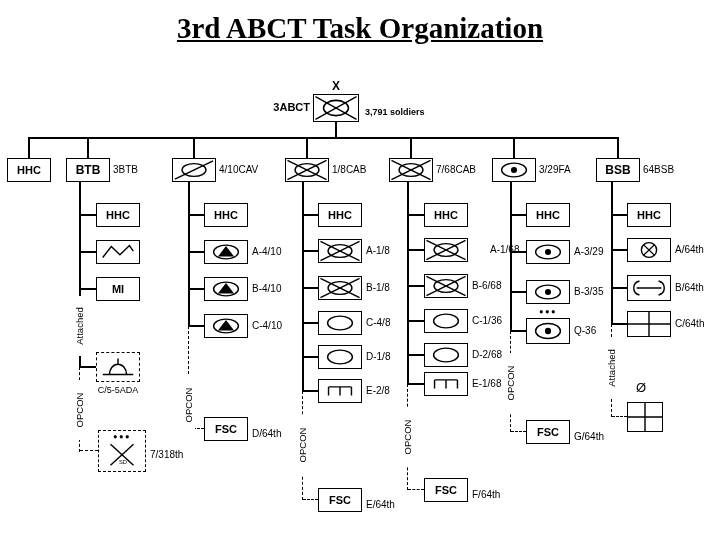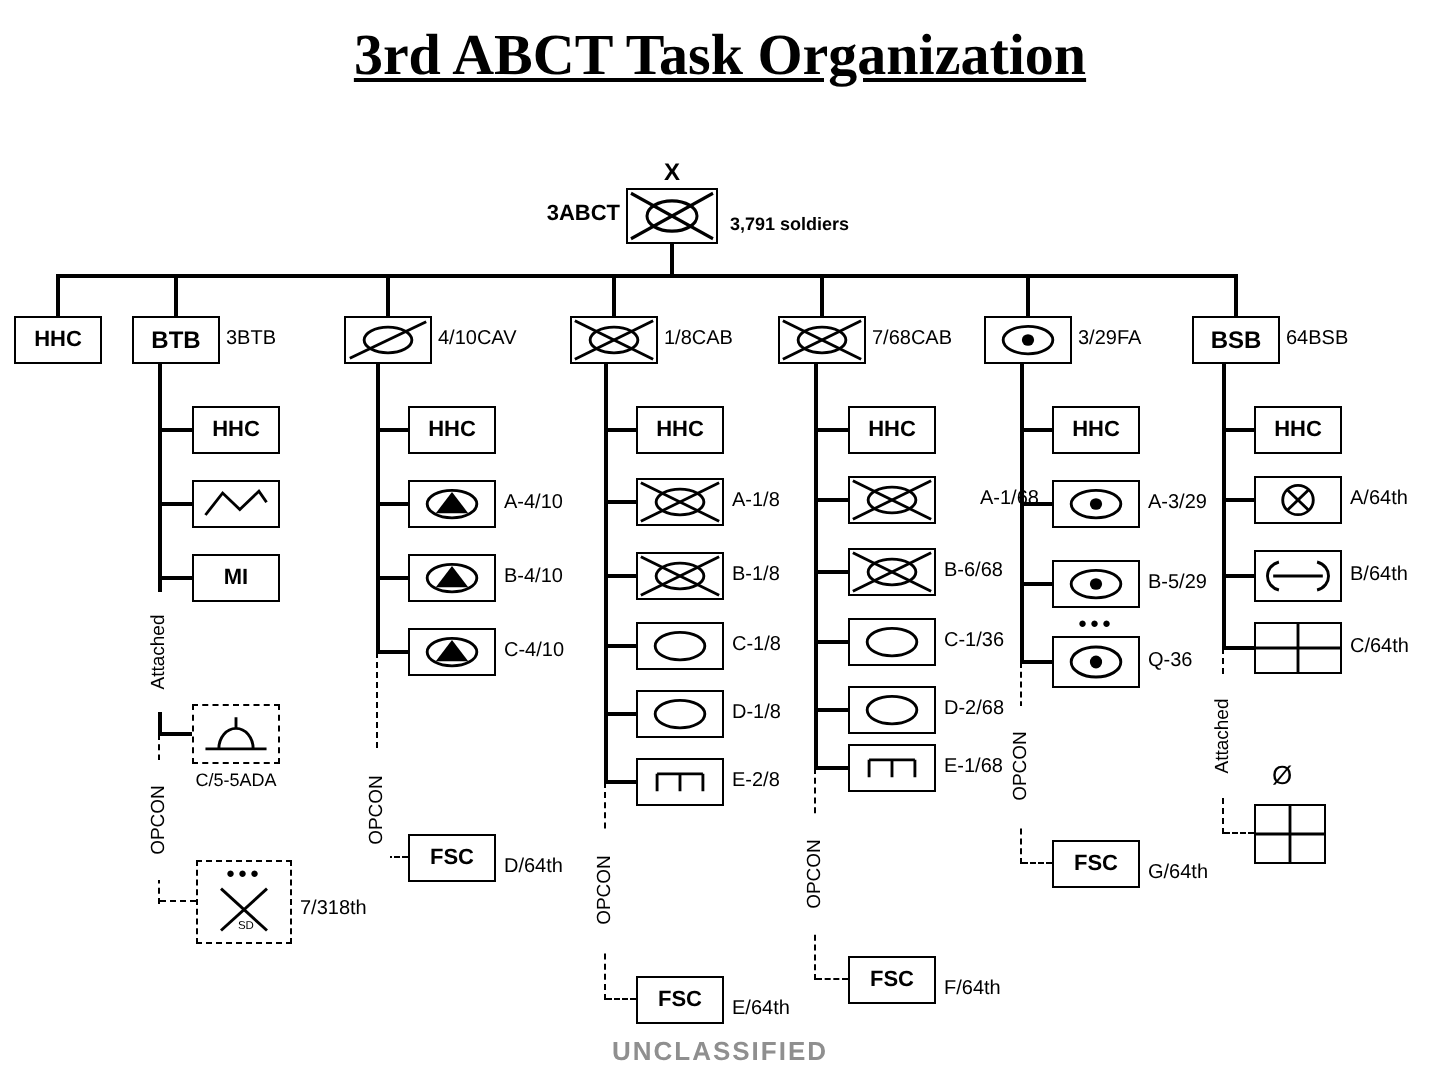--- a/index.html
+++ b/index.html
@@ -251,21 +251,21 @@
     <svg viewBox="0 0 44 24" preserveAspectRatio="none">
         <use href="#sym-mech"></use>
       </svg>
   </div>
   <span class="tag" style="left:366px;top:282px">B-1/8</span>
   <div class="box" style="left:318px;top:311px">
     <svg viewBox="0 0 44 24" preserveAspectRatio="none">
         <use href="#sym-armor"></use>
       </svg>
   </div>
-  <span class="tag" style="left:366px;top:317px">C-1/8</span>
+  <span class="tag" style="left:366px;top:317px">C-4/8</span>
   <div class="box" style="left:318px;top:345px">
     <svg viewBox="0 0 44 24" preserveAspectRatio="none">
         <use href="#sym-armor"></use>
       </svg>
   </div>
   <span class="tag" style="left:366px;top:351px">D-1/8</span>
   <div class="box" style="left:318px;top:379px">
     <svg viewBox="0 0 44 24" preserveAspectRatio="none">
         <use href="#sym-eng"></use>
       </svg>
@@ -315,21 +315,21 @@
     <svg viewBox="0 0 44 24" preserveAspectRatio="none">
         <use href="#sym-arty"></use>
       </svg>
   </div>
   <span class="tag" style="left:574px;top:246px">A-3/29</span>
   <div class="box" style="left:526px;top:280px">
     <svg viewBox="0 0 44 24" preserveAspectRatio="none">
         <use href="#sym-arty"></use>
       </svg>
   </div>
-  <span class="tag" style="left:574px;top:286px">B-5/29</span>
+  <span class="tag" style="left:574px;top:286px">B-3/35</span>
   <div class="dots" style="left:526px;top:307px;width:44px">●●●</div>
   <div class="box" style="left:526px;top:318px;height:26px">
     <svg viewBox="0 0 44 24" preserveAspectRatio="none">
         <use href="#sym-arty"></use>
       </svg>
   </div>
   <span class="tag" style="left:574px;top:325px">Q-36</span>
   <div class="rel" style="left:481px;top:377px">OPCON</div>
   <div class="box tbox" style="left:526px;top:420px">FSC</div>
   <span class="tag" style="left:574px;top:431px">G/64th</span>
@@ -354,15 +354,14 @@
   </div>
   <span class="tag" style="left:675px;top:318px">C/64th</span>
   <div class="rel" style="left:582px;top:362px">Attached</div>
   <div class="phi" style="left:636px;top:380px">Ø</div>
   <div class="box" style="left:627px;top:402px;width:36px;height:30px">
     <svg viewBox="0 0 36 30" preserveAspectRatio="none">
       <path d="M18,0 L18,30 M0,15 L36,15" stroke="#000" stroke-width="1.5" fill="none"></path>
     </svg>
   </div>
 
-  <div class="footer">UNCLASSIFIED</div>
 
 </div>
 
 </body></html>

